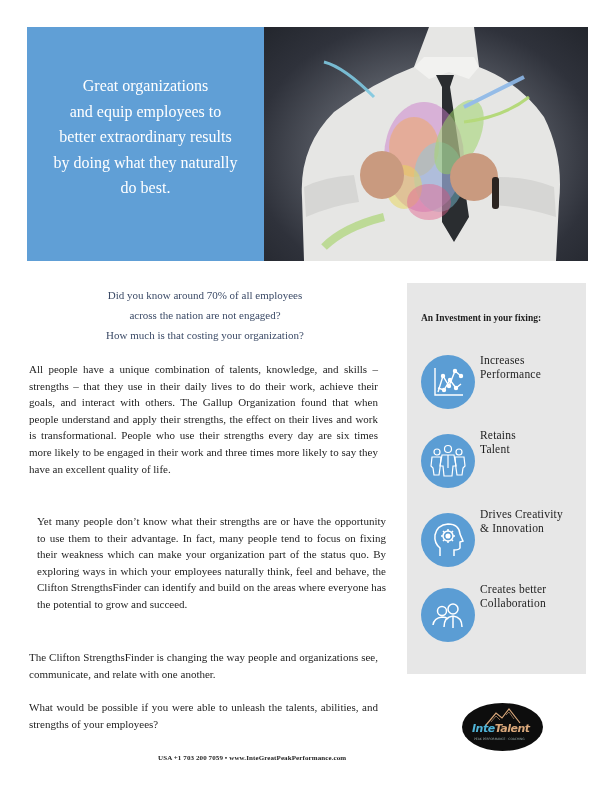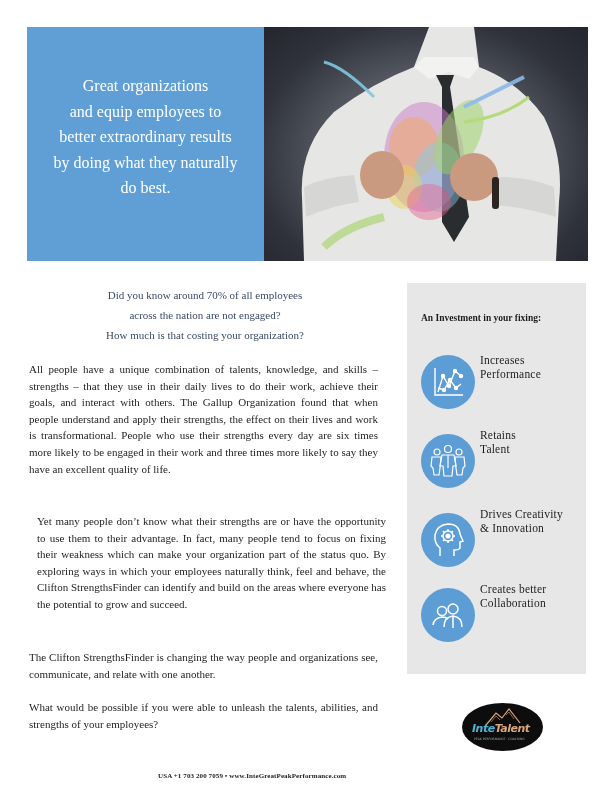--- a/index.html
+++ b/index.html
@@ -34,21 +34,21 @@
     .body-para {
       position: absolute; left: 29px; width: 349px;
       font-size: 11px; line-height: 16.6px; text-align: justify; color: #1e1e1e;
     }
     .p1 { top: 361px; }
     .p2 { top: 513px; margin-left: 8px; }
     .p3 { top: 649px; }
     .p4 { top: 699px; }
 
     .footer-contact {
-      position: absolute; left: 158px; top: 772px; font-size: 7px; font-weight: bold;
+      position: absolute; left: 158px; top: 754px; font-size: 7px; font-weight: bold;
       color: #222; white-space: nowrap; letter-spacing: 0.1px;
     }
 
     .benefits-panel {
       position: absolute; left: 407px; top: 283px; width: 179px; height: 391px;
       background: #e7e7e7;
     }
     .panel-title {
       position: absolute; left: 14px; top: 30px; font-size: 9.5px; font-weight: bold;
       color: #1e1e1e; white-space: nowrap;

